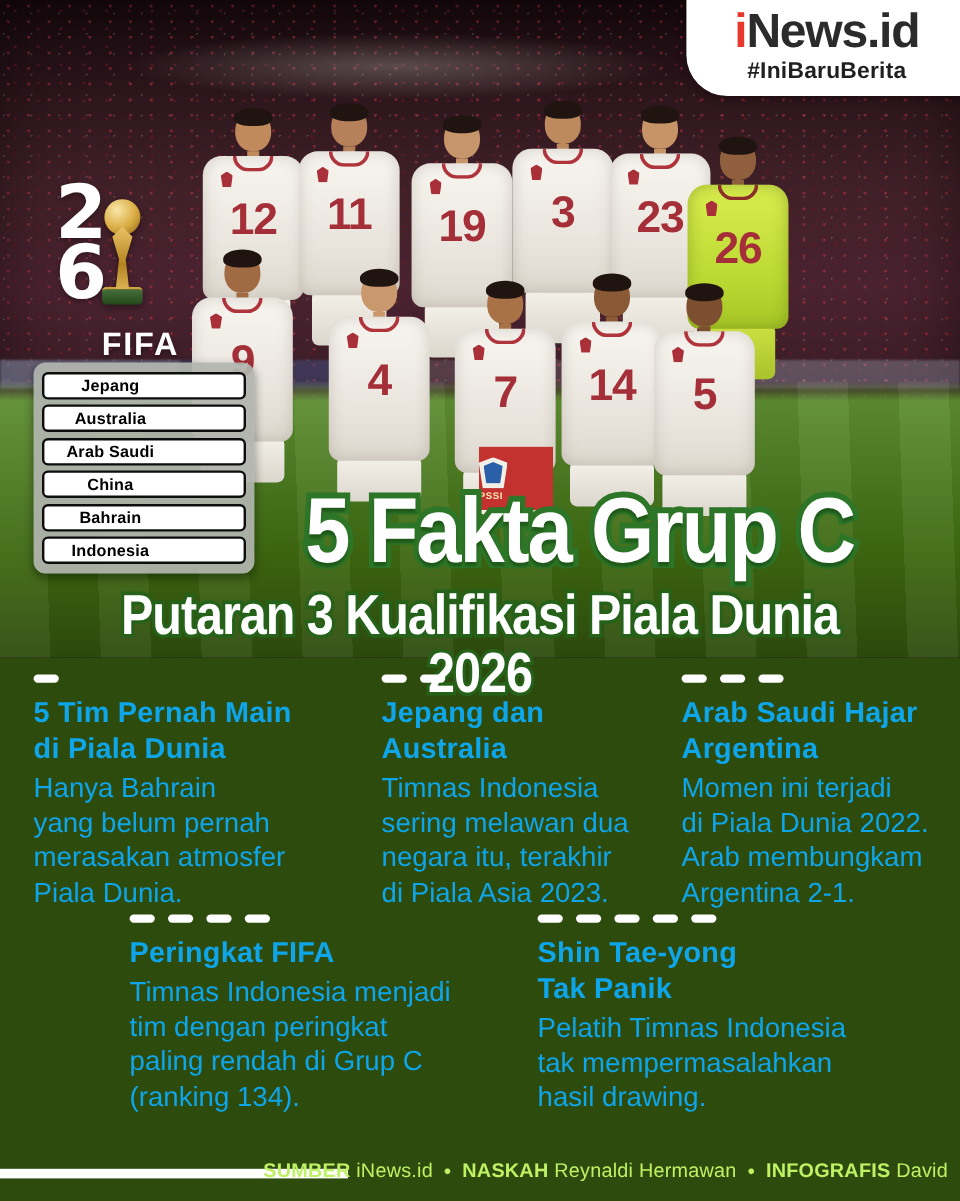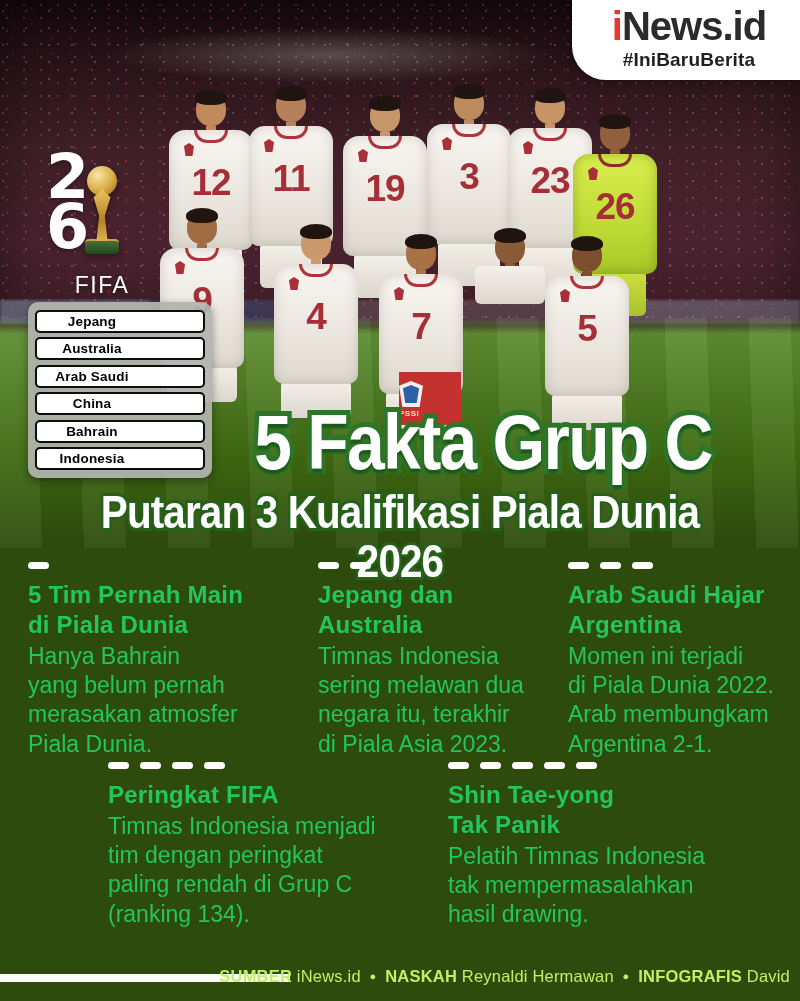--- a/index.html
+++ b/index.html
@@ -79,22 +79,22 @@
   .fifa-digits { font-family:"DejaVu Sans", sans-serif; font-weight:900; font-size:62px;
     line-height:.80; letter-spacing:-2px; text-shadow:0 2px 4px rgba(0,0,0,.35); }
   .trophy { position:absolute; left:34px; top:14px; width:44px; height:100px; filter: drop-shadow(0 2px 3px rgba(0,0,0,.45)); }
   .trophy-globe { width:30px; height:30px; border-radius:50%; margin:0 auto;
     background: radial-gradient(circle at 35% 30%, #f9e6a6, #d9ab41 55%, #8a5f14); }
   .trophy-body { width:28px; height:52px; margin:-7px auto 0;
     background: linear-gradient(180deg,#e9c266,#b4841f 60%,#d9b255);
     clip-path: polygon(50% 0,80% 16%,60% 52%,70% 100%,30% 100%,40% 52%,20% 16%); }
   .trophy-base { width:34px; height:15px; margin:-2px auto 0; border-radius:4px;
     background: linear-gradient(180deg,#47703a,#23461a); border-top:2px solid #caa23e; }
-  .fifa-label { position:absolute; left:0; width:112px; top:120px; text-align:center;
-    font-weight:normal; font-size:23px; letter-spacing:1.5px; text-shadow:0 2px 4px rgba(0,0,0,.4); }
+  .fifa-label { position:absolute; left:15px; width:112px; top:120px; text-align:center;
+    font-weight:bold; font-size:27px; letter-spacing:1.5px; text-shadow:0 2px 4px rgba(0,0,0,.4); }
 
   
   .group-panel { position:absolute; left:28px; top:302px; width:184px; height:176px; z-index:6;
     background: rgba(176,181,173,.93); border-radius:10px; padding:8px 7px;
     display:flex; flex-direction:column; justify-content:space-between;
     box-shadow: 0 3px 8px rgba(0,0,0,.4); }
   .team-row { height:23px; background:#fff; border:2px solid #0d0d0d; border-radius:5px;
     display:flex; align-items:center; overflow:hidden;gap:28px; }
   .team-name { flex:1; display:flex; align-items:center; justify-content:center;
     font-size:13.5px; font-weight:bold; color:#000; letter-spacing:.2px; }
@@ -126,21 +126,21 @@
     font-size:77px; font-weight:bold; color:#fff; line-height:1; letter-spacing:-2px;
     -webkit-text-stroke:10px #2d7527; paint-order: stroke fill;
     transform: scaleX(.88); transform-origin: 50% 50%;
     text-shadow: 0 4px 2px rgba(15,55,12,.45); }
   .sub-title { position:absolute; left:0; right:0; top:487px; z-index:5; text-align:center;
     font-size:47px; font-weight:bold; color:#fff; line-height:1.05; letter-spacing:-1px;
     -webkit-text-stroke:6px #26611a; paint-order: stroke fill;
     transform: scaleX(.86); transform-origin: 50% 50%; }
 
   
-  .fact { position:absolute; color:#22c55e; z-index:5; }
+  .fact { position:absolute; color:#0ea5e9; z-index:5; }
   .fact-1 { left:28px;  top:562px; width:280px; }
   .fact-2 { left:318px; top:562px; width:242px; }
   .fact-3 { left:568px; top:562px; width:228px; }
   .fact-4 { left:108px; top:762px; width:336px; }
   .fact-5 { left:448px; top:762px; width:342px; }
   .dashes { display:flex; gap:11px; margin-bottom:11px; }
   .dash { width:21px; height:7px; background:#fff; border-radius:3.5px; }
   .fact-title { font-size:24px; font-weight:bold; line-height:1.25; white-space:pre-line; margin-bottom:2px; letter-spacing:.2px; }
   .fact-body { font-size:23px; font-weight:normal; line-height:1.27; white-space:pre-line; }
 
@@ -238,20 +238,24 @@
         <div class="p-neck"></div>
       <div class="p-jersey">
           <span class="p-crest"></span>
           <span class="p-num">7</span>
         </div>
       <div class="p-shorts"></div>
     </div>
     <div class="player front" style="left:464px; top:230px; --skin:#8a5a36">
       <div class="p-head"></div>
         <div class="p-neck"></div>
+      <div class="p-jersey">
+          <span class="p-crest"></span>
+          <span class="p-num">14</span>
+        </div>
       <div class="p-shorts"></div>
     </div>
     <div class="player front" style="left:541px; top:238px; --skin:#7d4f30">
       <div class="p-head"></div>
         <div class="p-neck"></div>
       <div class="p-jersey">
           <span class="p-crest"></span>
           <span class="p-num">5</span>
         </div>
       <div class="p-shorts"></div>

